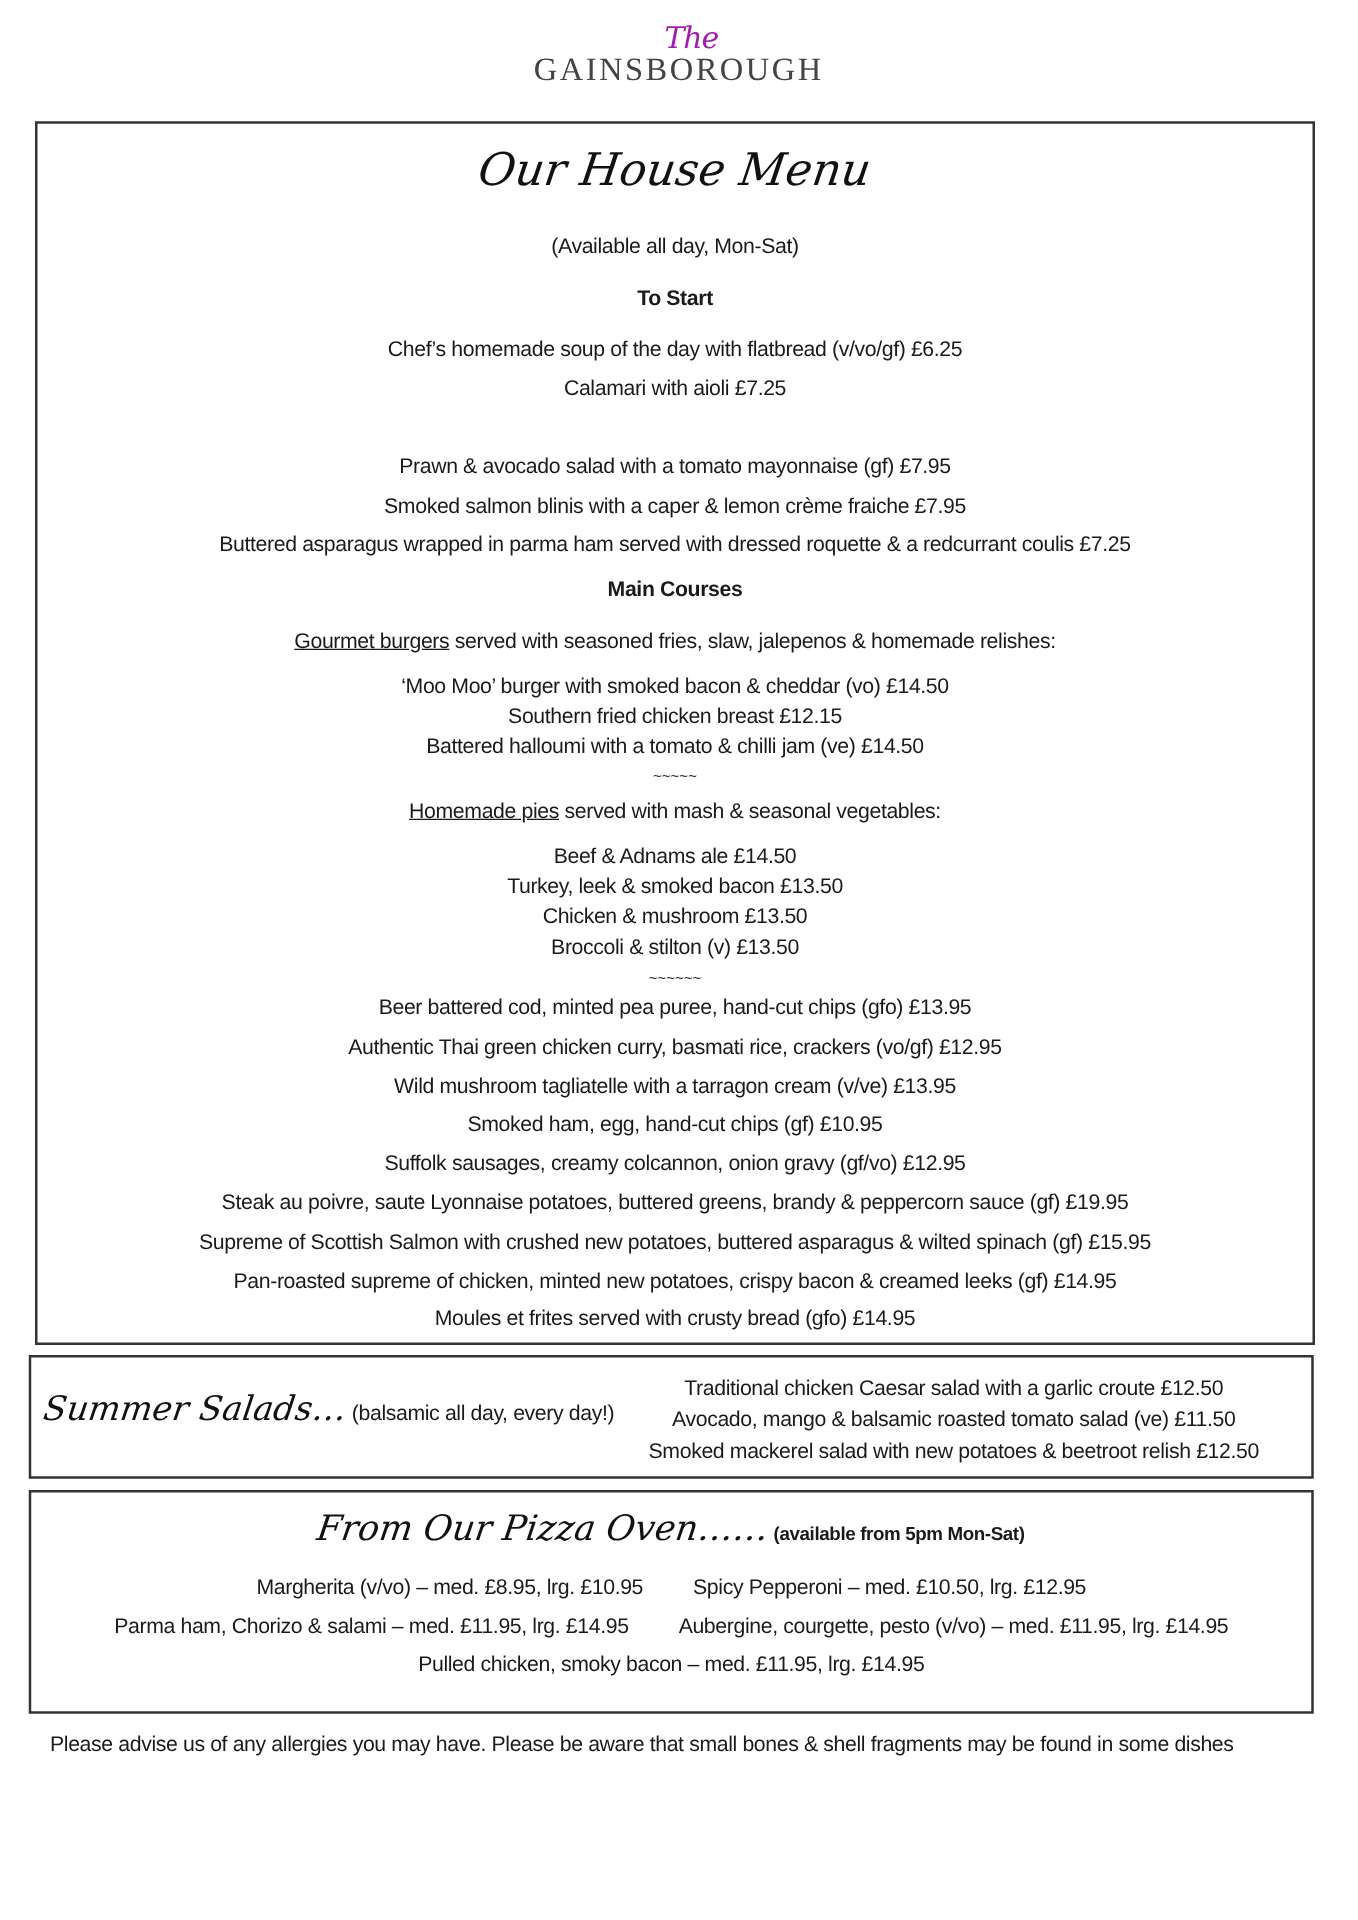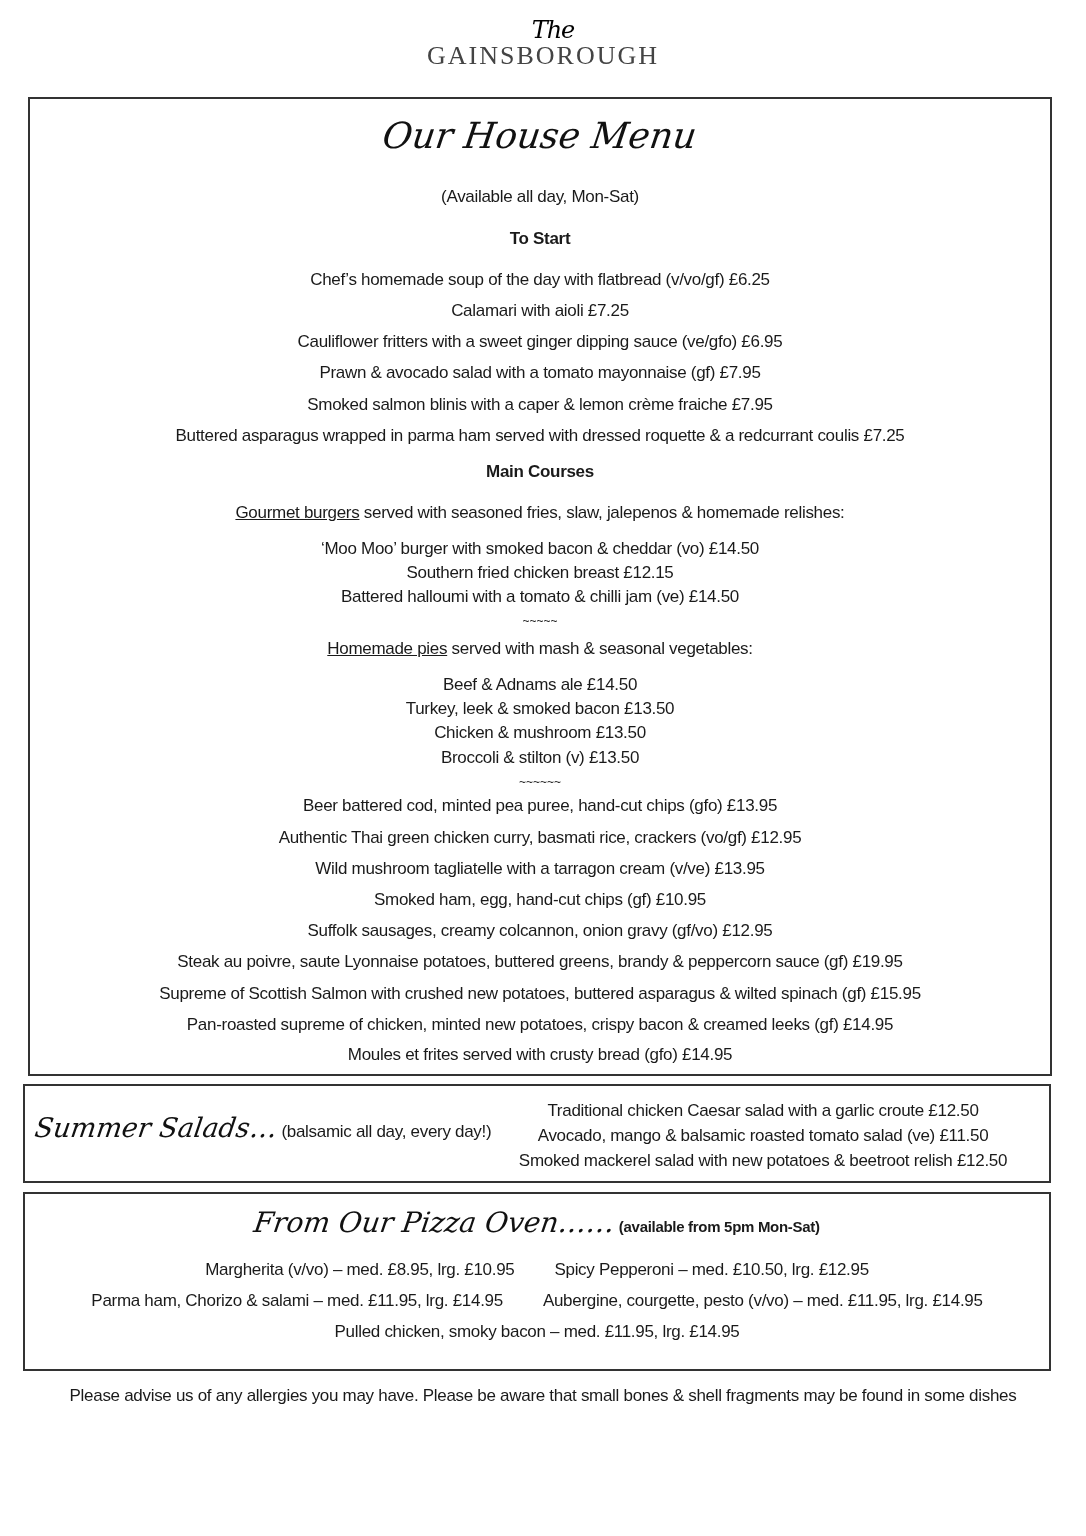--- a/index.html
+++ b/index.html
@@ -1,19 +1,19 @@
 <!DOCTYPE html>
 <html><head>
 <meta charset="utf-8">
 <style>
   * { box-sizing: border-box; margin: 0; padding: 0; }
   html, body { width: 1086px; height: 1536px; background: #ffffff; }
   body { position: relative; font-family: "Liberation Sans", sans-serif; color: #1a1a1a; }
   .logo { position: absolute; top: 18px; left: 0; width: 1086px; text-align: center; }
-  .logo .the { font-family: "DejaVu Serif", serif; font-style: italic; font-size: 24px; color: #000000; line-height: 24px; letter-spacing: -1px; margin-left: 20px; }
+  .logo .the { font-family: "DejaVu Serif", serif; font-style: italic; font-size: 24px; color: #a21caf; line-height: 24px; letter-spacing: -1px; margin-left: 20px; }
   .logo .name { font-family: "Liberation Serif", serif; font-size: 26px; letter-spacing: 2px; color: #444; line-height: 28px; }
   .box { position: absolute; border: 2px solid #333; background: #fff; }
   .main-box { left: 28px; top: 97px; width: 1024px; height: 979px; }
   .salads-box { left: 23px; top: 1084px; width: 1028px; height: 99px; }
   .pizza-box { left: 23px; top: 1192px; width: 1028px; height: 179px; }
   .script { font-family: "DejaVu Serif", serif; font-style: italic; font-weight: normal; color: #111; transform: skewX(-8deg); display: inline-block; }
   .title { position: absolute; top: 16px; left: 0; width: 100%; text-align: center; font-size: 36px; }
   .line { position: absolute; left: 0; width: 100%; text-align: center; font-size: 17px; white-space: nowrap; letter-spacing: -0.3px; }
   .bold { font-weight: bold; }
   .u { text-decoration: underline; }
@@ -21,38 +21,37 @@
   .salads-title { position: absolute; left: 10px; top: 26px; white-space: nowrap; }
   .salads-title .script { font-size: 27px; }
   .salads-title .sub { font-size: 17px; letter-spacing: -0.3px; }
   .salads-list { position: absolute; right: 6px; top: 12px; width: 560px; text-align: center; }
   .salads-list div { font-size: 17px; line-height: 25px; white-space: nowrap; letter-spacing: -0.3px; }
   .pizza-title { position: absolute; top: 12px; left: 0; width: 100%; text-align: center; white-space: nowrap; }
   .pizza-title .script { font-size: 28px; }
   .pizza-title .sub { font-size: 15px; font-weight: bold; letter-spacing: -0.3px; }
   .pizza-row { position: absolute; left: 0; width: 100%; text-align: center; font-size: 17px; white-space: nowrap; letter-spacing: -0.3px; }
   .pizza-row span + span { margin-left: 40px; }
-  .footer { position: absolute; left: 40px; top: 1382px; width: 1006px; text-align: center; font-size: 17px; line-height: 27px; letter-spacing: -0.3px; }
+  .footer { position: absolute; left: 40px; top: 1382px; width: 1006px; text-align: left; font-size: 17px; line-height: 27px; letter-spacing: -0.3px; }
 </style>
 </head>
 <body>
 
 <div class="logo">
   <div class="the">The</div>
   <div class="name">GAINSBOROUGH</div>
 </div>
 
 <div class="box main-box">
   <div class="title"><span class="script">Our House Menu</span></div>
   <div class="line bold" style="top:130px">To Start</div>
   <div class="line" style="top:88px">(Available all day, Mon-Sat)</div>
 
   <div class="line" style="top:171px">Chef’s homemade soup of the day with flatbread (v/vo/gf) £6.25</div>
   <div class="line" style="top:202px">Calamari with aioli £7.25</div>
-  <div class="line" style="top:233px">Cauliflower fritters with a sweet ginger dipping sauce (ve/gfo) £6.95</div>
   <div class="line" style="top:264px">Prawn &amp; avocado salad with a tomato mayonnaise (gf) £7.95</div>
   <div class="line" style="top:296px">Smoked salmon blinis with a caper &amp; lemon crème fraiche £7.95</div>
   <div class="line" style="top:327px">Buttered asparagus wrapped in parma ham served with dressed roquette &amp; a redcurrant coulis £7.25</div>
 
   <div class="line" style="top:404px"><span class="u">Gourmet burgers</span><span> served with seasoned fries, slaw, jalepenos &amp; homemade relishes:</span></div>
 
   <div class="line bold" style="top:363px">Main Courses</div>
   <div class="line" style="top:440px">‘Moo Moo’ burger with smoked bacon &amp; cheddar (vo) £14.50</div>
   <div class="line" style="top:464px">Southern fried chicken breast £12.15</div>
   <div class="line" style="top:488px">Battered halloumi with a tomato &amp; chilli jam (ve) £14.50</div>

